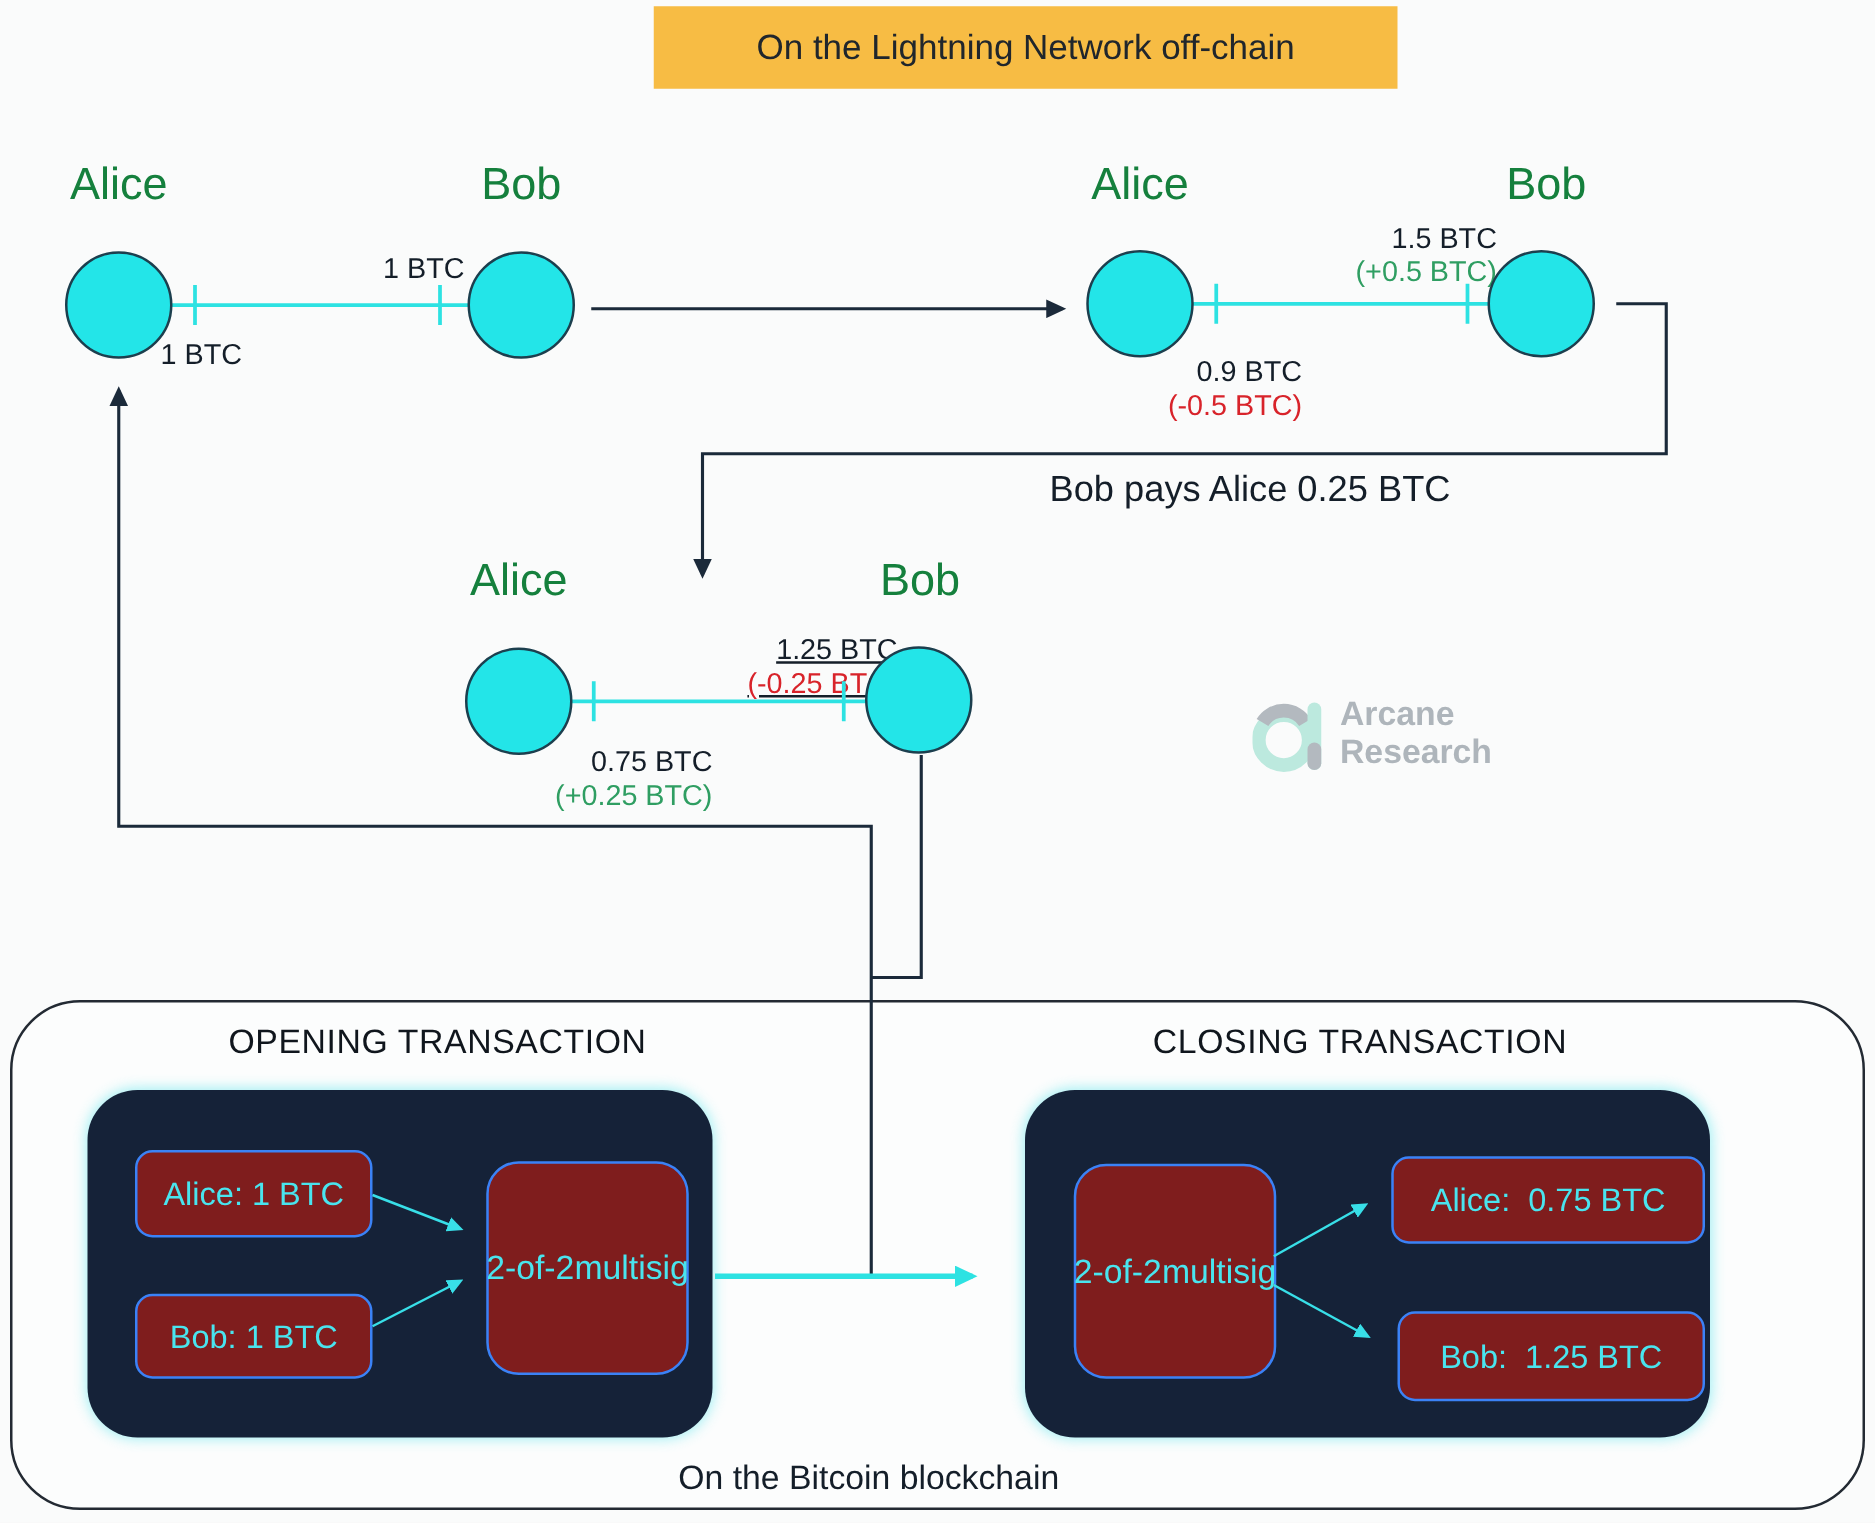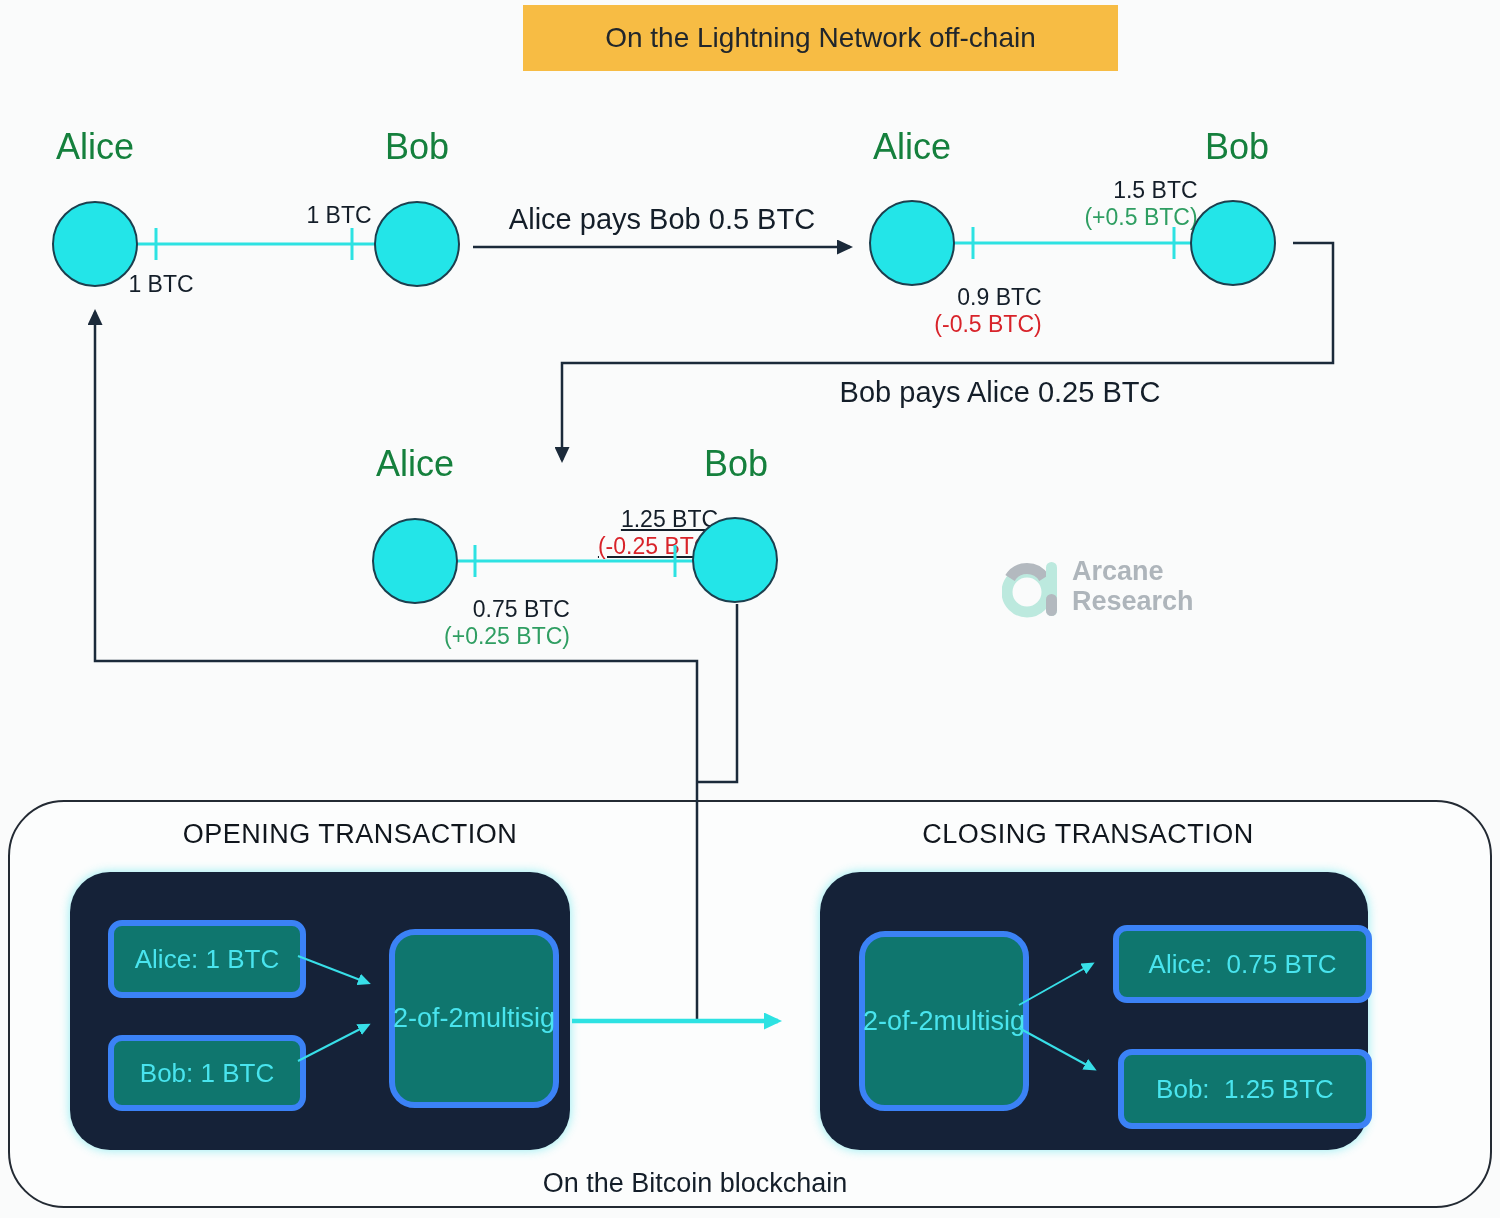--- a/index.html
+++ b/index.html
@@ -27,23 +27,23 @@
   .outer-box{
     position:absolute;left:8px;top:800px;width:1480px;height:404px;
     border:2.5px solid #232a33;border-radius:56px;background:#fcfdfd;
   }
   .section-title{font-size:27px;color:#10161d;letter-spacing:0.5px;}
   .dark-box{
     position:absolute;background:#152238;border-radius:40px;
     box-shadow:0 0 10px 1px rgba(56,223,232,0.45);
   }
   .tx-node{
-    position:absolute;border:6px solid #3b82f6;border-radius:14px;
+    position:absolute;border:2px solid #3b82f6;border-radius:14px;
     display:flex;align-items:center;justify-content:center;
-    color:#49e4ee;font-size:26px;background:#0f766e;white-space:pre;
+    color:#49e4ee;font-size:26px;background:#7f1d1d;white-space:pre;
   }
   .multisig{
     border-radius:26px;flex-direction:row;line-height:33px;font-size:27px;
   }
   .footer-label{font-size:27px;color:#141e29;}
 
   .logo{position:absolute;left:1002px;top:556px;display:flex;align-items:flex-start;}
   .logo-text{margin-left:12px;font-size:27px;font-weight:bold;color:#aeb5bb;line-height:30px;}
 </style>
 </head>
@@ -84,21 +84,20 @@
     <span>Bob:  1.25 BTC</span>
   </div>
 
   <div class="center footer-label" style="left:695px;top:1183px;">On the Bitcoin blockchain</div>
 
   <div class="center name-label" style="left:95px;top:147px;">Alice</div>
   <div class="center name-label" style="left:417px;top:147px;">Bob</div>
   <div class="center bal" style="left:339px;top:215px;">1 BTC</div>
   <div class="center bal" style="left:161px;top:284px;">1 BTC</div>
 
-  <div class="center pay-label" style="left:662px;top:219px;">Alice pays Bob 0.5 BTC</div>
 
   <div class="center name-label" style="left:912px;top:147px;">Alice</div>
   <div class="center name-label" style="left:1237px;top:147px;">Bob</div>
   <div class="hcenter bal" style="left:1141px;top:166px;">
     <div>1.5 BTC</div>
     <div class="green">(+0.5 BTC)</div>
   </div>
   <div class="hcenter bal" style="left:988px;top:273px;">
     <div>0.9 BTC</div>
     <div class="red">(-0.5 BTC)</div>

